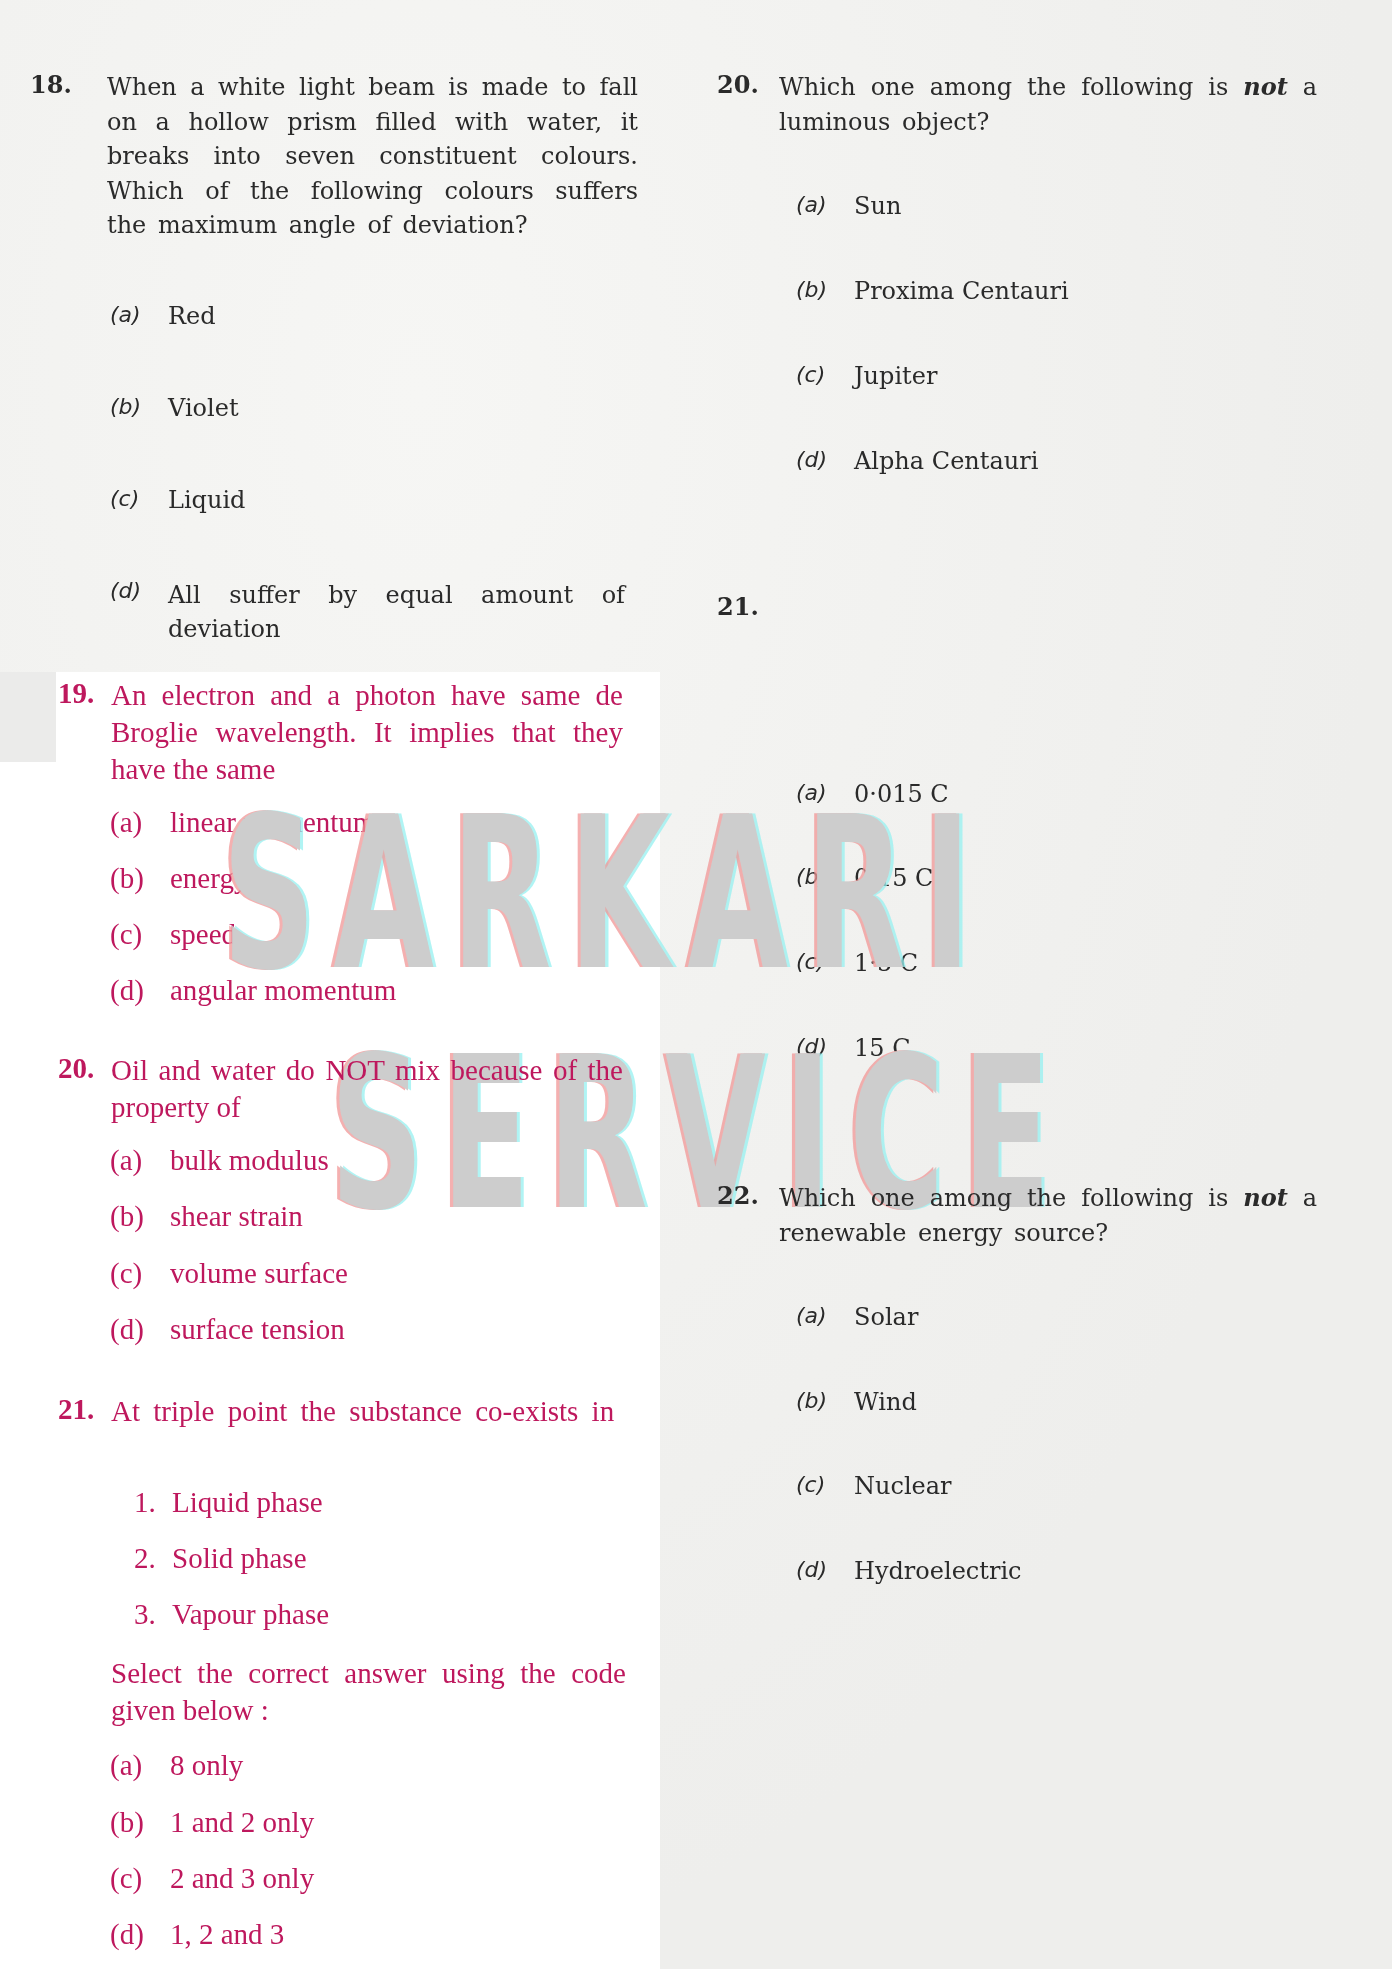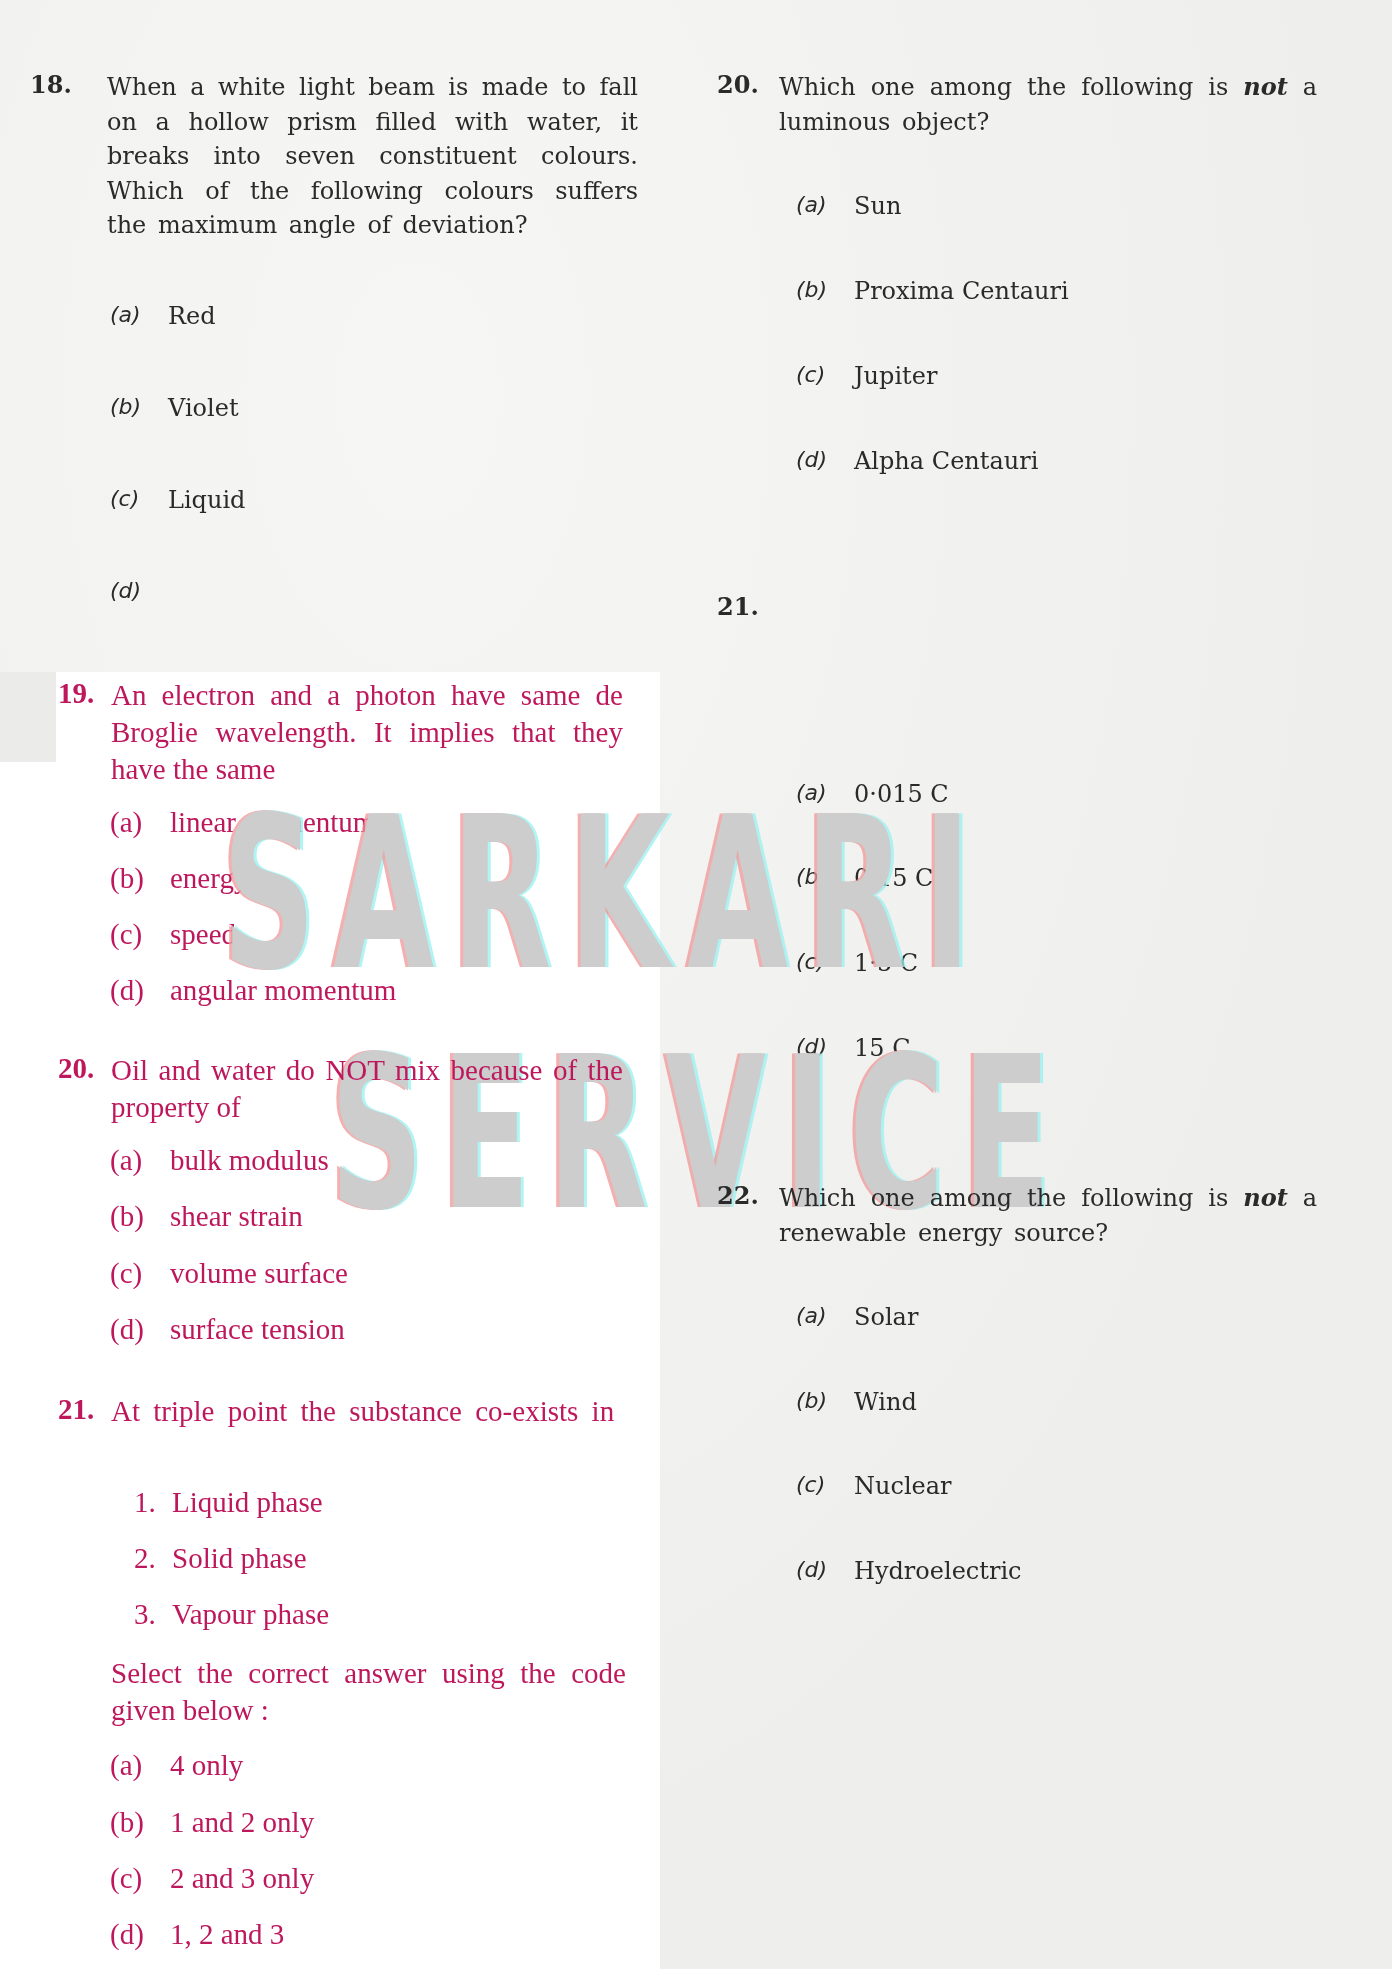--- a/index.html
+++ b/index.html
@@ -75,20 +75,21 @@
 <div class="opt styleA" style="left:110px; top:394px;">
   <span class="opt-label">(b)</span>
   <span class="opt-text">Violet</span>
 </div>
 <div class="opt styleA" style="left:110px; top:486px;">
   <span class="opt-label">(c)</span>
   <span class="opt-text">Liquid</span>
 </div>
 <div class="opt styleA" style="left:110px; top:578px; width:515px;">
   <span class="opt-label">(d)</span>
+  <span class="opt-text q-text" style="width:457px; line-height:34px; word-spacing:14px;">All suffer by equal amount of deviation</span>
 </div>
 
 <div class="q styleB" style="left:58px; top:677px; width:565px;">
   <span class="q-num" style="left:0; top:0;">19.</span>
   <div class="q-text" style="margin-left:53px; width:512px;">An electron and a photon have same de Broglie wavelength. It implies that they have the same</div>
 </div>
 <div class="opt styleB" style="left:110px; top:806px;">
   <span class="opt-label">(a)</span>
   <span class="opt-text">linear momentum</span>
 </div>
@@ -140,21 +141,21 @@
 </div>
 <div class="opt styleB" style="left:134px; top:1598px;">
   <span style="width:38px; display:inline-block;">3.</span>
   <span>Vapour phase</span>
 </div>
 <div class="q styleB" style="left:111px; top:1655px; width:520px;">
   <div class="q-text" style="width:515px;">Select the correct answer using the code given below :</div>
 </div>
 <div class="opt styleB" style="left:110px; top:1749px;">
   <span class="opt-label">(a)</span>
-  <span class="opt-text">4 only</span>
+  <span class="opt-text">8 only</span>
 </div>
 <div class="opt styleB" style="left:110px; top:1806px;">
   <span class="opt-label">(b)</span>
   <span class="opt-text">1 and 2 only</span>
 </div>
 <div class="opt styleB" style="left:110px; top:1862px;">
   <span class="opt-label">(c)</span>
   <span class="opt-text">2 and 3 only</span>
 </div>
 <div class="opt styleB" style="left:110px; top:1918px;">

